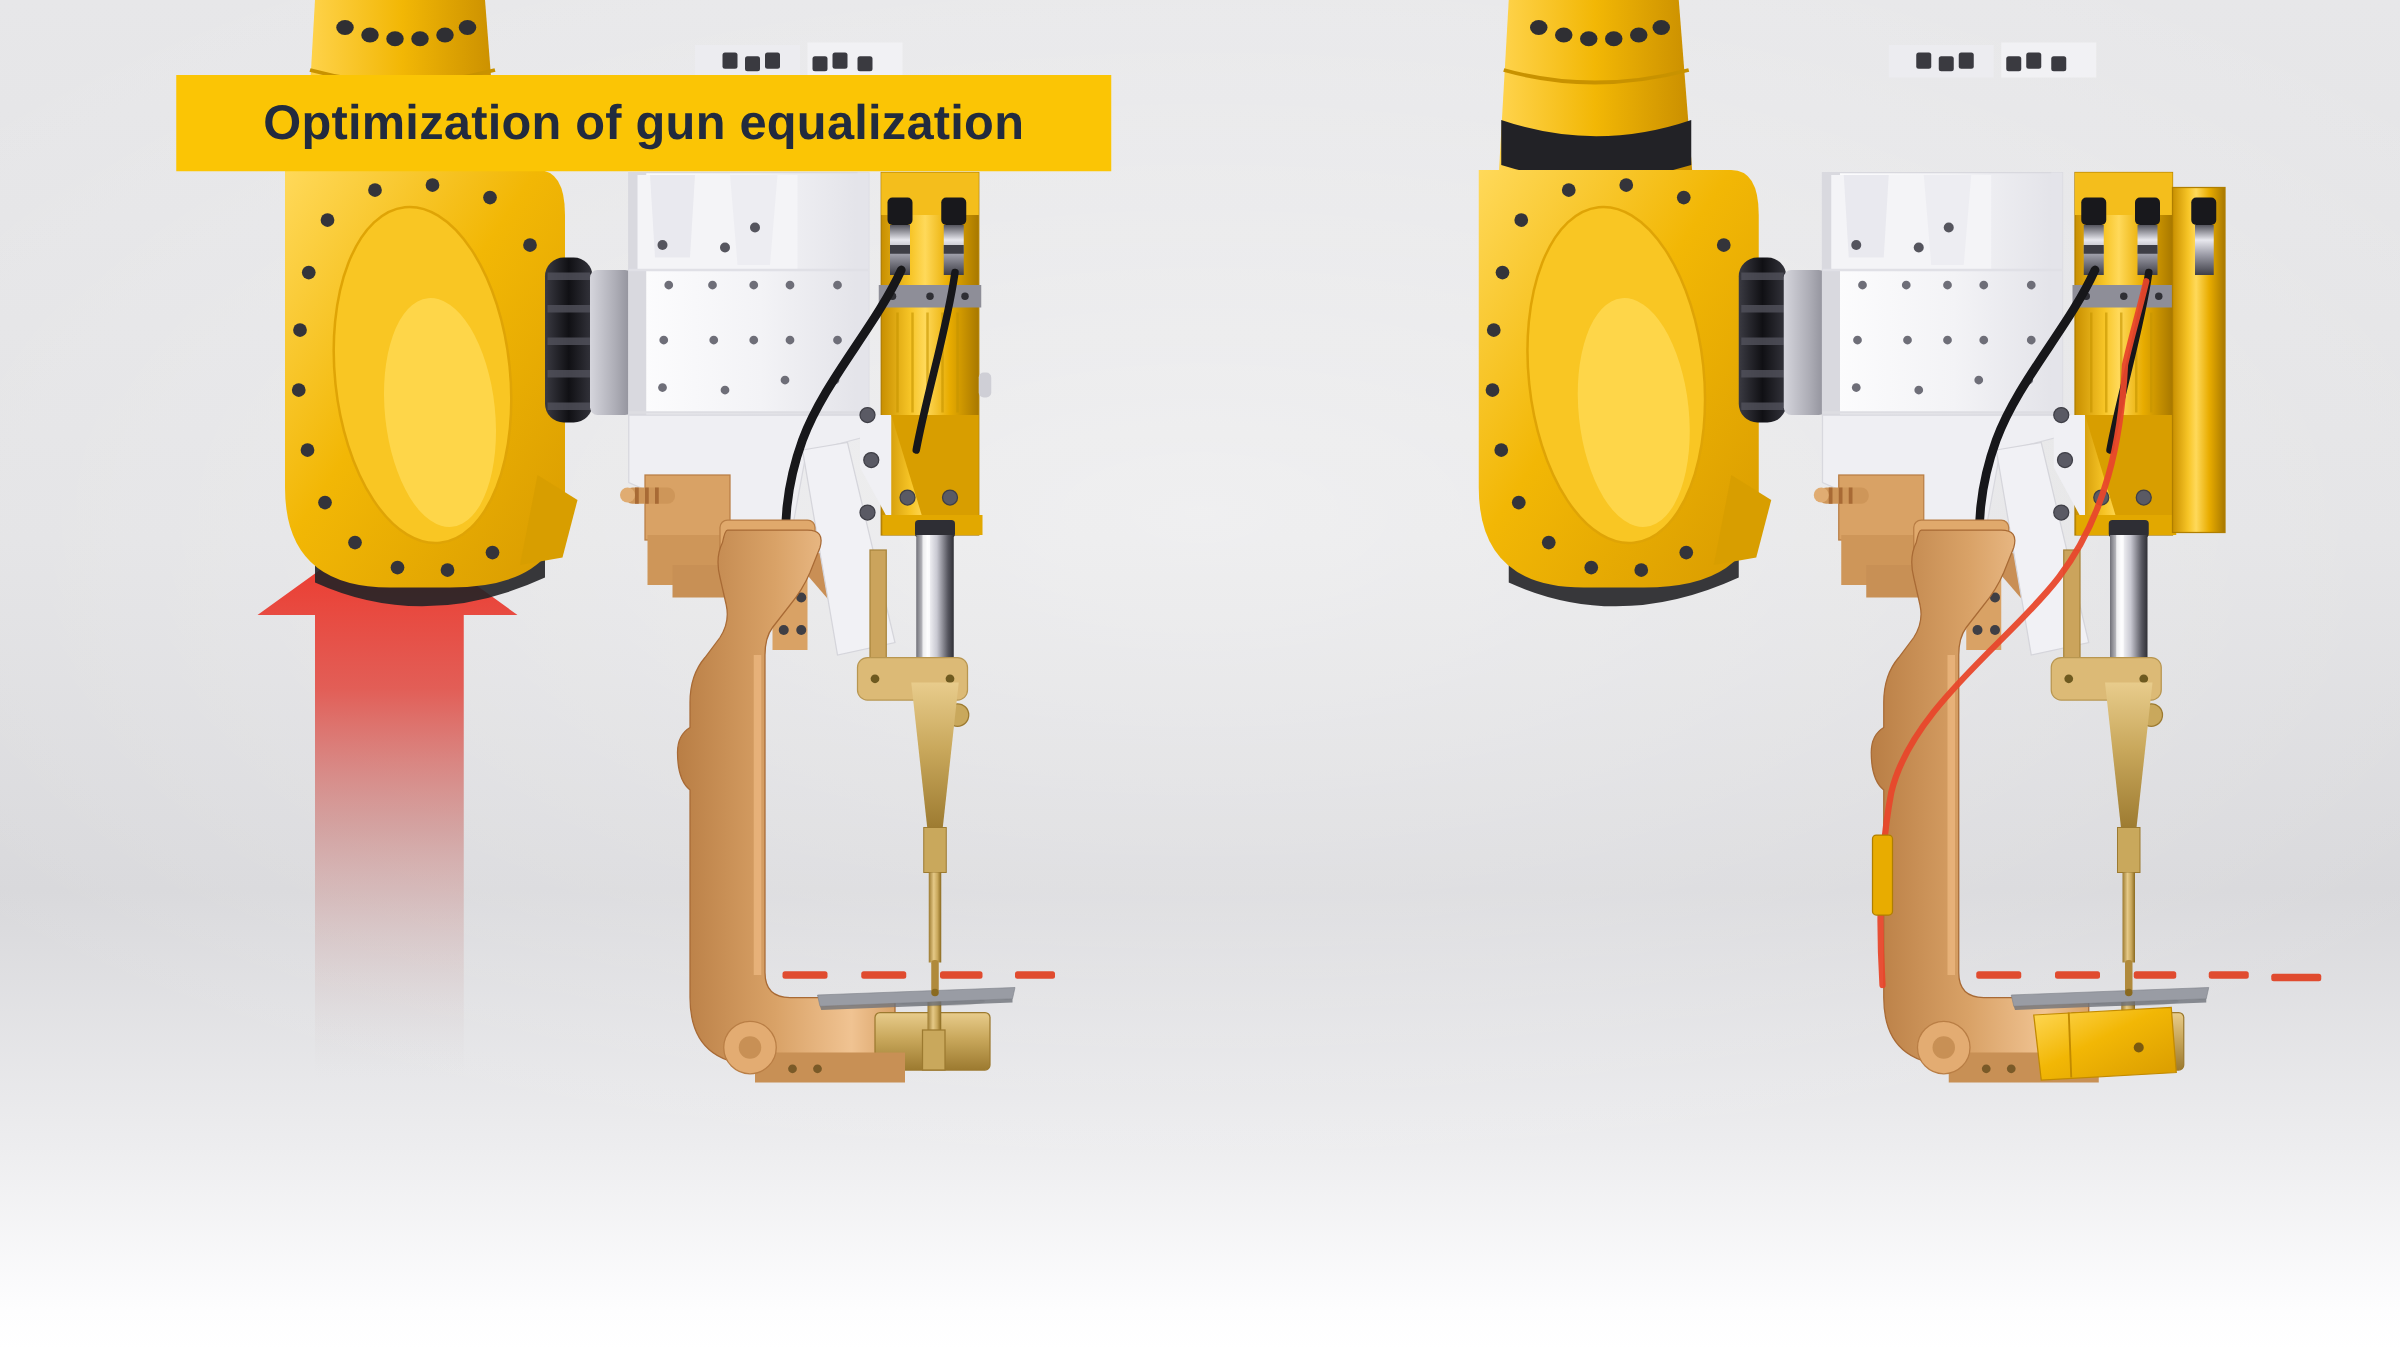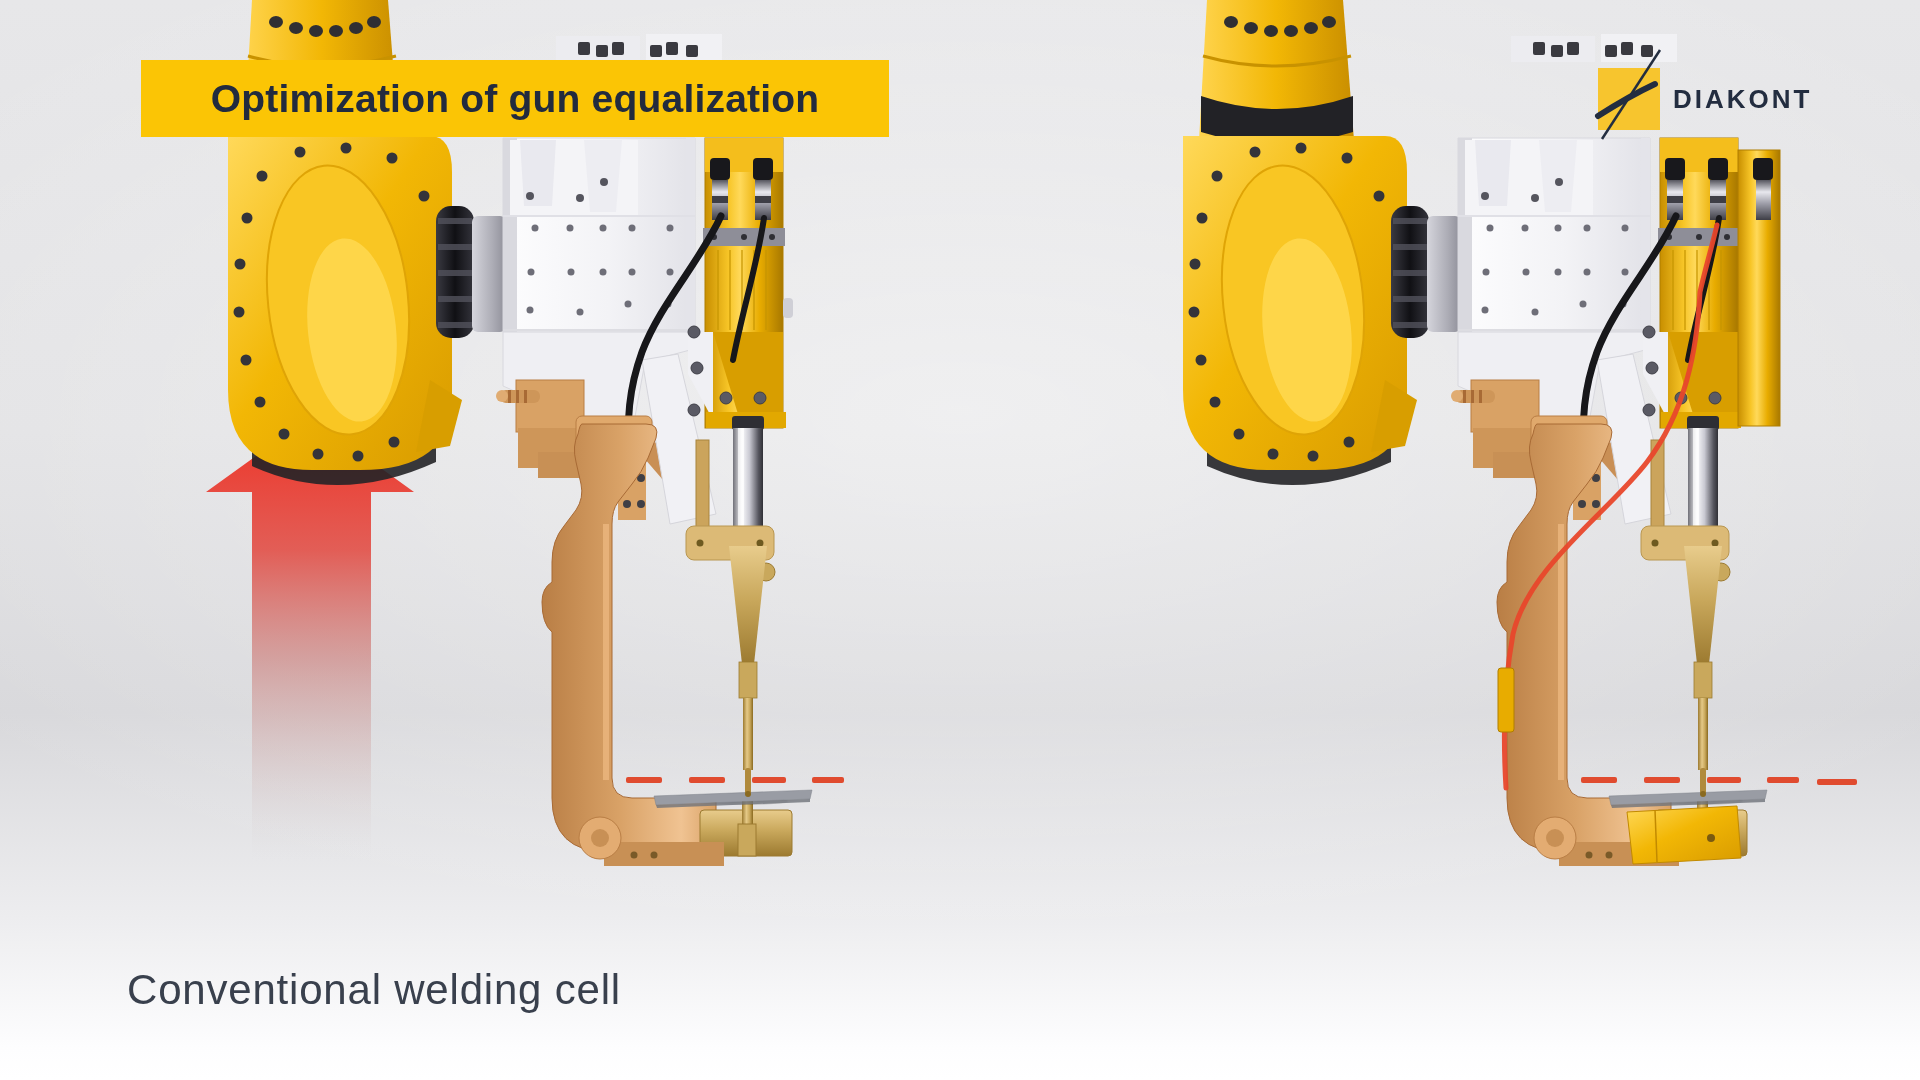--- a/index.html
+++ b/index.html
@@ -343,24 +343,15 @@
       <path d="M 700,810 L 702,862" stroke="#C28A00" stroke-width="1.5"></path>
       <circle cx="756" cy="838" r="4" fill="#7A5A10"></circle>
       <rect x="862" y="779" width="40" height="6" rx="2" fill="#E04B2F"></rect>
     </g>
   </svg>
 
   <div class="banner">
     <span>Optimization of gun equalization</span>
   </div>
 
-  <div class="logo">
-    <svg width="90" height="110" viewBox="0 0 90 110">
-      <rect x="13" y="24" width="62" height="62" fill="#F7C52E"></rect>
-      <path d="M 75,6 L 17,95" stroke="#232D40" stroke-width="2.5" fill="none"></path>
-      <path d="M 13,72 C 35,58 55,47 70,40" stroke="#232D40" stroke-width="6" fill="none" stroke-linecap="round"></path>
-    </svg>
-    <span class="logo-text">DIAKONT</span>
-  </div>
-
-  <div class="caption-left">Conventional welding cell</div>
+
 
 </div>
 
 </body></html>

